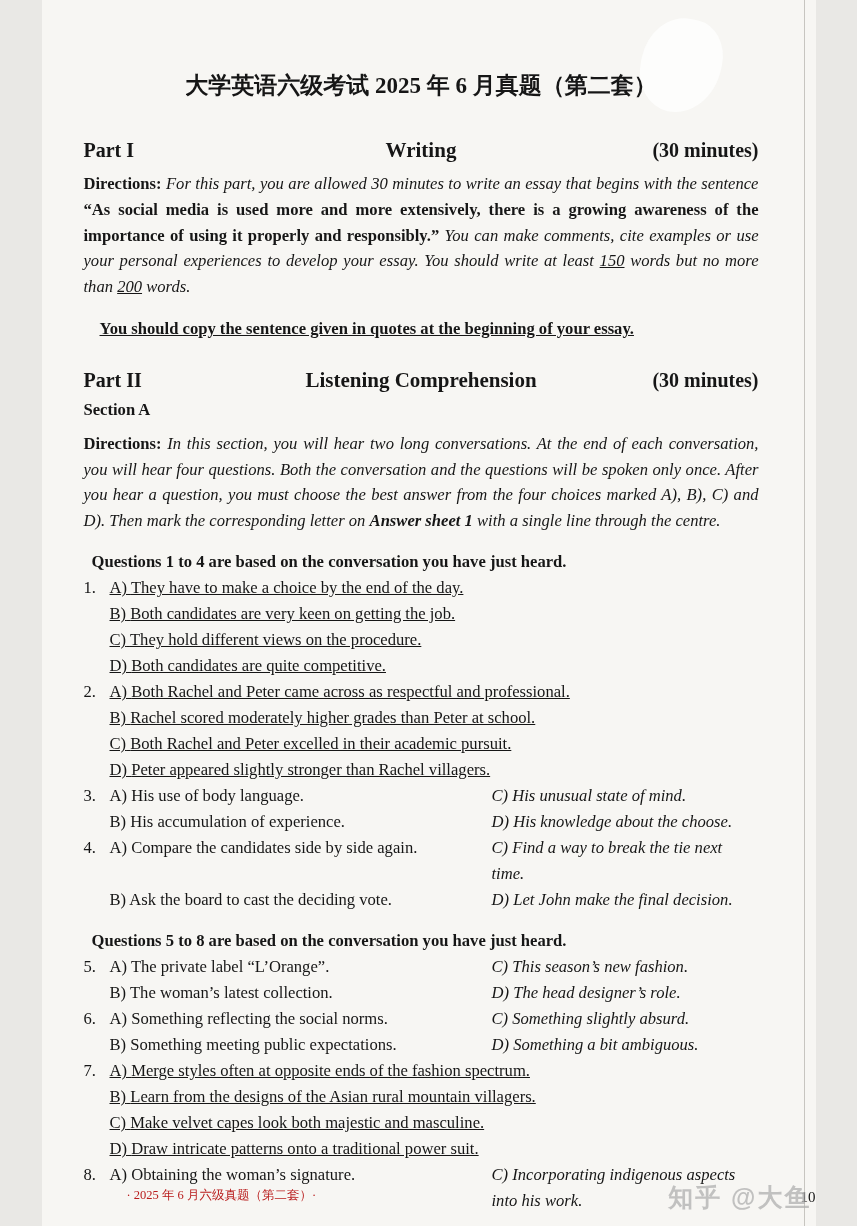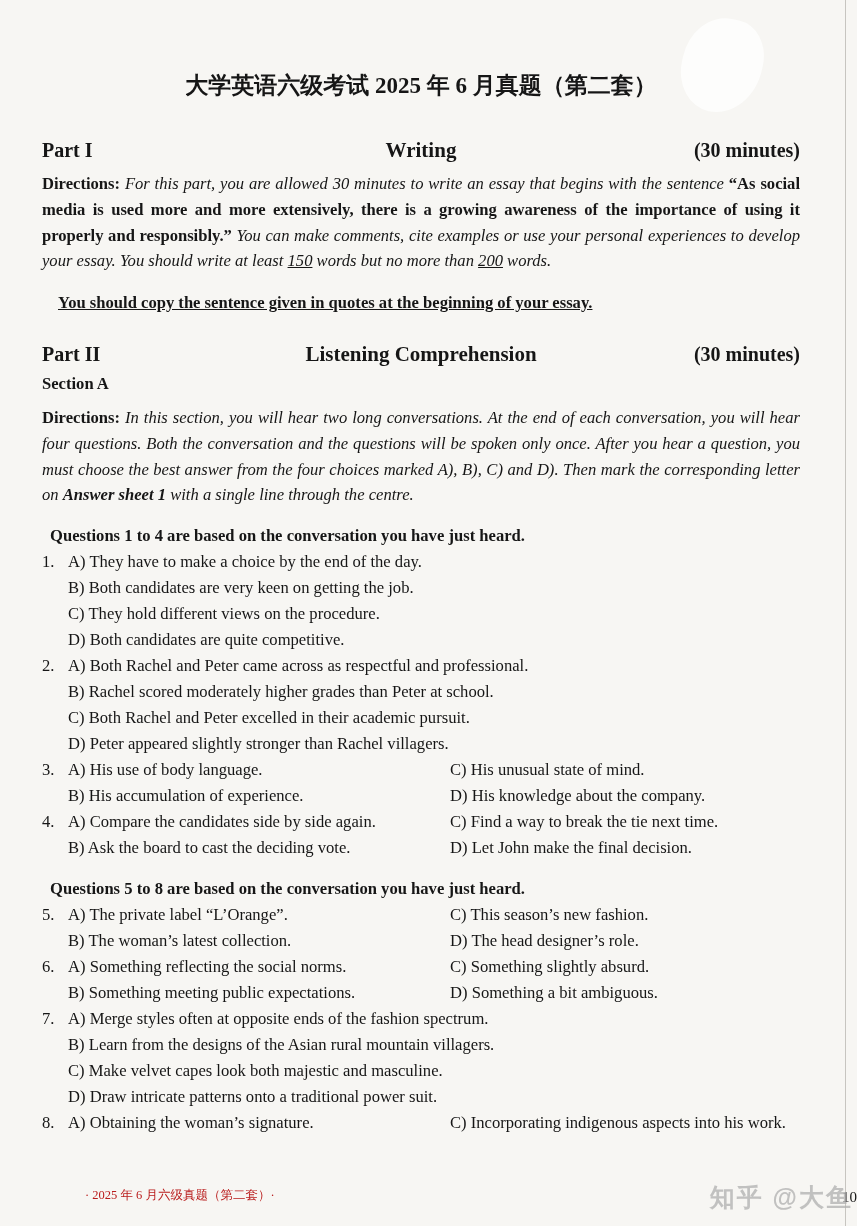--- a/index.html
+++ b/index.html
@@ -2,21 +2,21 @@
 <html><head>
 <meta charset="utf-8">
 <style>
   html, body {
     margin: 0;
     padding: 0;
     background: #e9e8e5;
   }
   .page {
     position: relative;
-    width: 857px;
+    width: 774px;
     height: 1226px;
     margin: 0 auto;
     background: #f7f6f3;
     font-family: "Liberation Serif", "DejaVu Serif", serif;
     color: #161616;
     overflow: hidden;
   }
   .scan-edge {
     position: absolute;
     top: 0;
@@ -88,23 +88,23 @@
     line-height: 26px;
     font-weight: bold;
   }
   .q-block { margin: 0; }
   .opt-row {
     display: flex;
     font-size: 16.6px;
     line-height: 26px;
   }
   .q-num { flex: 0 0 26px; }
-  .opt.full { flex: 1 1 auto; }
+  .opt.full { flex: 1 1 auto; text-decoration: underline; }
   .opt.colL { flex: 0 0 382px; }
-  .opt.colR { flex: 1 1 auto; }
+  .opt.colR { flex: 1 1 auto; font-style: italic; }
   .footer-left {
     position: absolute;
     left: 85px;
     bottom: 22px;
     font-size: 12.5px;
     color: #b91c1c;
   }
   .footer-page {
     position: absolute;
     left: 12px;
@@ -197,21 +197,21 @@
 
     <div class="q-block">
       <div class="opt-row">
         <span class="q-num">3.</span>
         <span class="opt colL"><span>A)</span> <span>His use of body language.</span></span>
         <span class="opt colR"><span>C)</span> <span>His unusual state of mind.</span></span>
       </div>
       <div class="opt-row">
         <span class="q-num"></span>
         <span class="opt colL"><span>B)</span> <span>His accumulation of experience.</span></span>
-        <span class="opt colR"><span>D)</span> <span>His knowledge about the company.</span></span>
+        <span class="opt colR"><span>D)</span> <span>His knowledge about the choose.</span></span>
       </div>
     </div>
 
     <div class="q-block">
       <div class="opt-row">
         <span class="q-num">4.</span>
         <span class="opt colL"><span>A)</span> <span>Compare the candidates side by side again.</span></span>
         <span class="opt colR"><span>C)</span> <span>Find a way to break the tie next time.</span></span>
       </div>
       <div class="opt-row">

